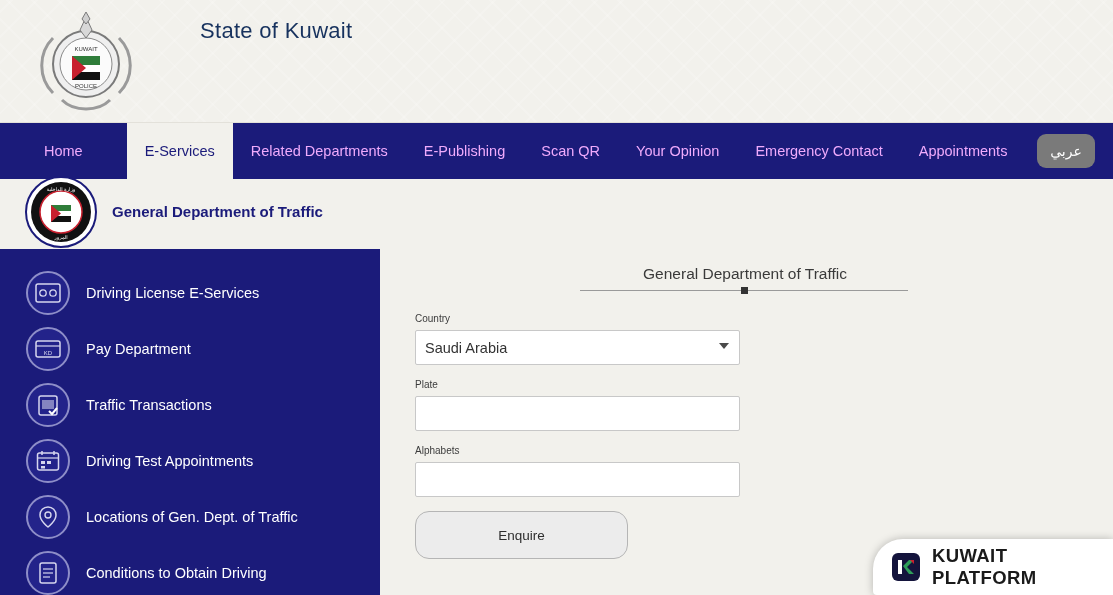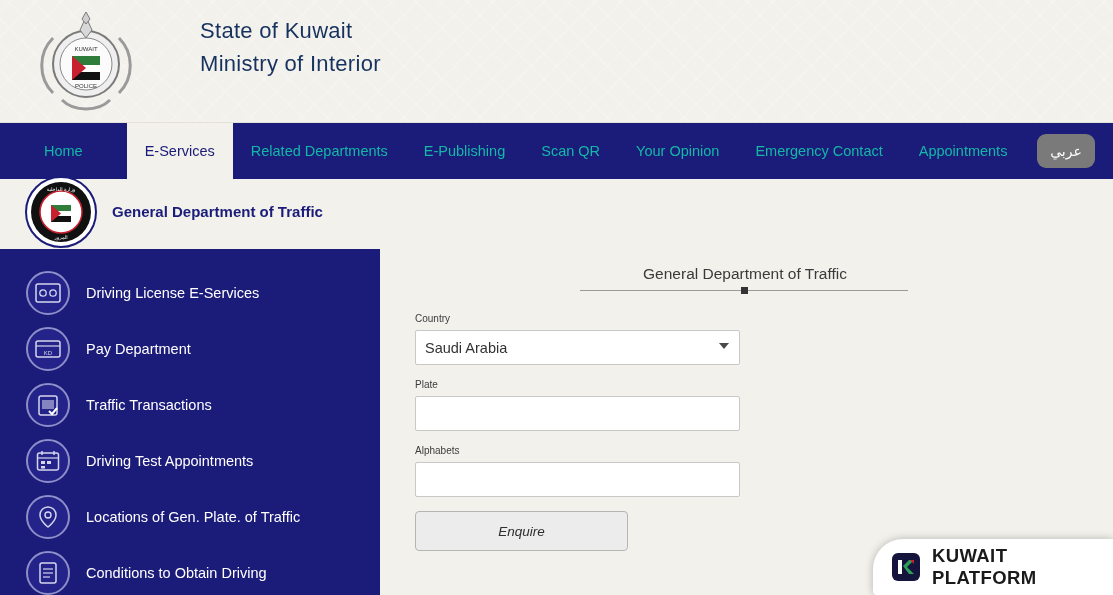--- a/index.html
+++ b/index.html
@@ -51,21 +51,21 @@
     position: relative;
     height: 56px;
     background: #1b1b7a;
     display: flex;
     align-items: stretch;
   }
   .nav-item {
     display: flex;
     align-items: center;
     padding: 0 18px;
-    color: #14b8a6;
+    color: #f0abfc;
     font-size: 14.5px;
     white-space: nowrap;
     cursor: pointer;
   }
   .nav-item.home { padding: 0 44px; }
   .nav-item.active {
     background: #f2f1ec;
     color: #1b1b7a;
   }
   .lang-btn {
@@ -207,29 +207,28 @@
     position: absolute;
     right: 11px; top: 13px;
     width: 0; height: 0;
     border-left: 5px solid transparent;
     border-right: 5px solid transparent;
     border-top: 6px solid #4a4a4a;
     pointer-events: none;
   }
   .enquire-btn {
     width: 213px;
-    height: 40px;
+    height: 48px;
     background: #ececec;
     border: 1px solid #b5b5b5;
-    border-radius: 4px;
+    border-radius: 14px;
     color: #2e2e2e;
     font-size: 13.5px;
     font-family: "Liberation Sans", sans-serif;
     cursor: pointer;
-    font-style: italic;
   }
 
   
   .platform-badge {
     position: absolute;
     right: 0px; bottom: 0px;
     width: 240px; height: 56px;
     background: #ffffff;
     border-top-left-radius: 30px;
     border-bottom-left-radius: 4px;
@@ -271,21 +270,20 @@
         <rect x="40" y="57" width="28" height="7" fill="#ffffff"></rect>
         <rect x="40" y="64" width="28" height="8" fill="#111111"></rect>
         <path d="M40 48 L54 60 L40 72 Z" fill="#c8202e"></path>
       </g>
       <text x="54" y="43" font-size="6" fill="#333" text-anchor="middle" font-family="Liberation Sans, sans-serif">KUWAIT</text>
       <text x="54" y="80" font-size="6" fill="#333" text-anchor="middle" font-family="Liberation Sans, sans-serif">POLICE</text>
     </svg>
   </div>
   <div class="hdr-title">
     <div>State of Kuwait</div>
-    <div>Ministry of Interior</div>
   </div>
 </div>
 
 <div class="navbar">
   <div class="nav-item home">Home</div>
   <div class="nav-item active">E-Services</div>
   <div class="nav-item">Related Departments</div>
   <div class="nav-item">E-Publishing</div>
   <div class="nav-item">Scan QR</div>
   <div class="nav-item">Your Opinion</div>
@@ -365,21 +363,21 @@
       <span class="side-label">Driving Test Appointments</span>
     </div>
 
     <div class="side-item">
       <span class="side-ico">
         <svg width="20" height="24" viewBox="0 0 20 24">
           <path d="M10 2 C5.5 2 2 5.5 2 10 C2 16 10 22 10 22 C10 22 18 16 18 10 C18 5.5 14.5 2 10 2 Z" fill="none" stroke="#d6d6ee" stroke-width="1.5"></path>
           <circle cx="10" cy="10" r="3" fill="none" stroke="#d6d6ee" stroke-width="1.4"></circle>
         </svg>
       </span>
-      <span class="side-label">Locations of Gen. Plate. of Traffic</span>
+      <span class="side-label">Locations of Gen. Dept. of Traffic</span>
     </div>
 
     <div class="side-item">
       <span class="side-ico">
         <svg width="20" height="24" viewBox="0 0 20 24">
           <rect x="2" y="2" width="16" height="20" rx="2" fill="none" stroke="#d6d6ee" stroke-width="1.5"></rect>
           <line x1="5" y1="8" x2="15" y2="8" stroke="#d6d6ee" stroke-width="1.2"></line>
           <line x1="5" y1="12" x2="15" y2="12" stroke="#d6d6ee" stroke-width="1.2"></line>
           <line x1="5" y1="16" x2="12" y2="16" stroke="#d6d6ee" stroke-width="1.2"></line>
         </svg>

